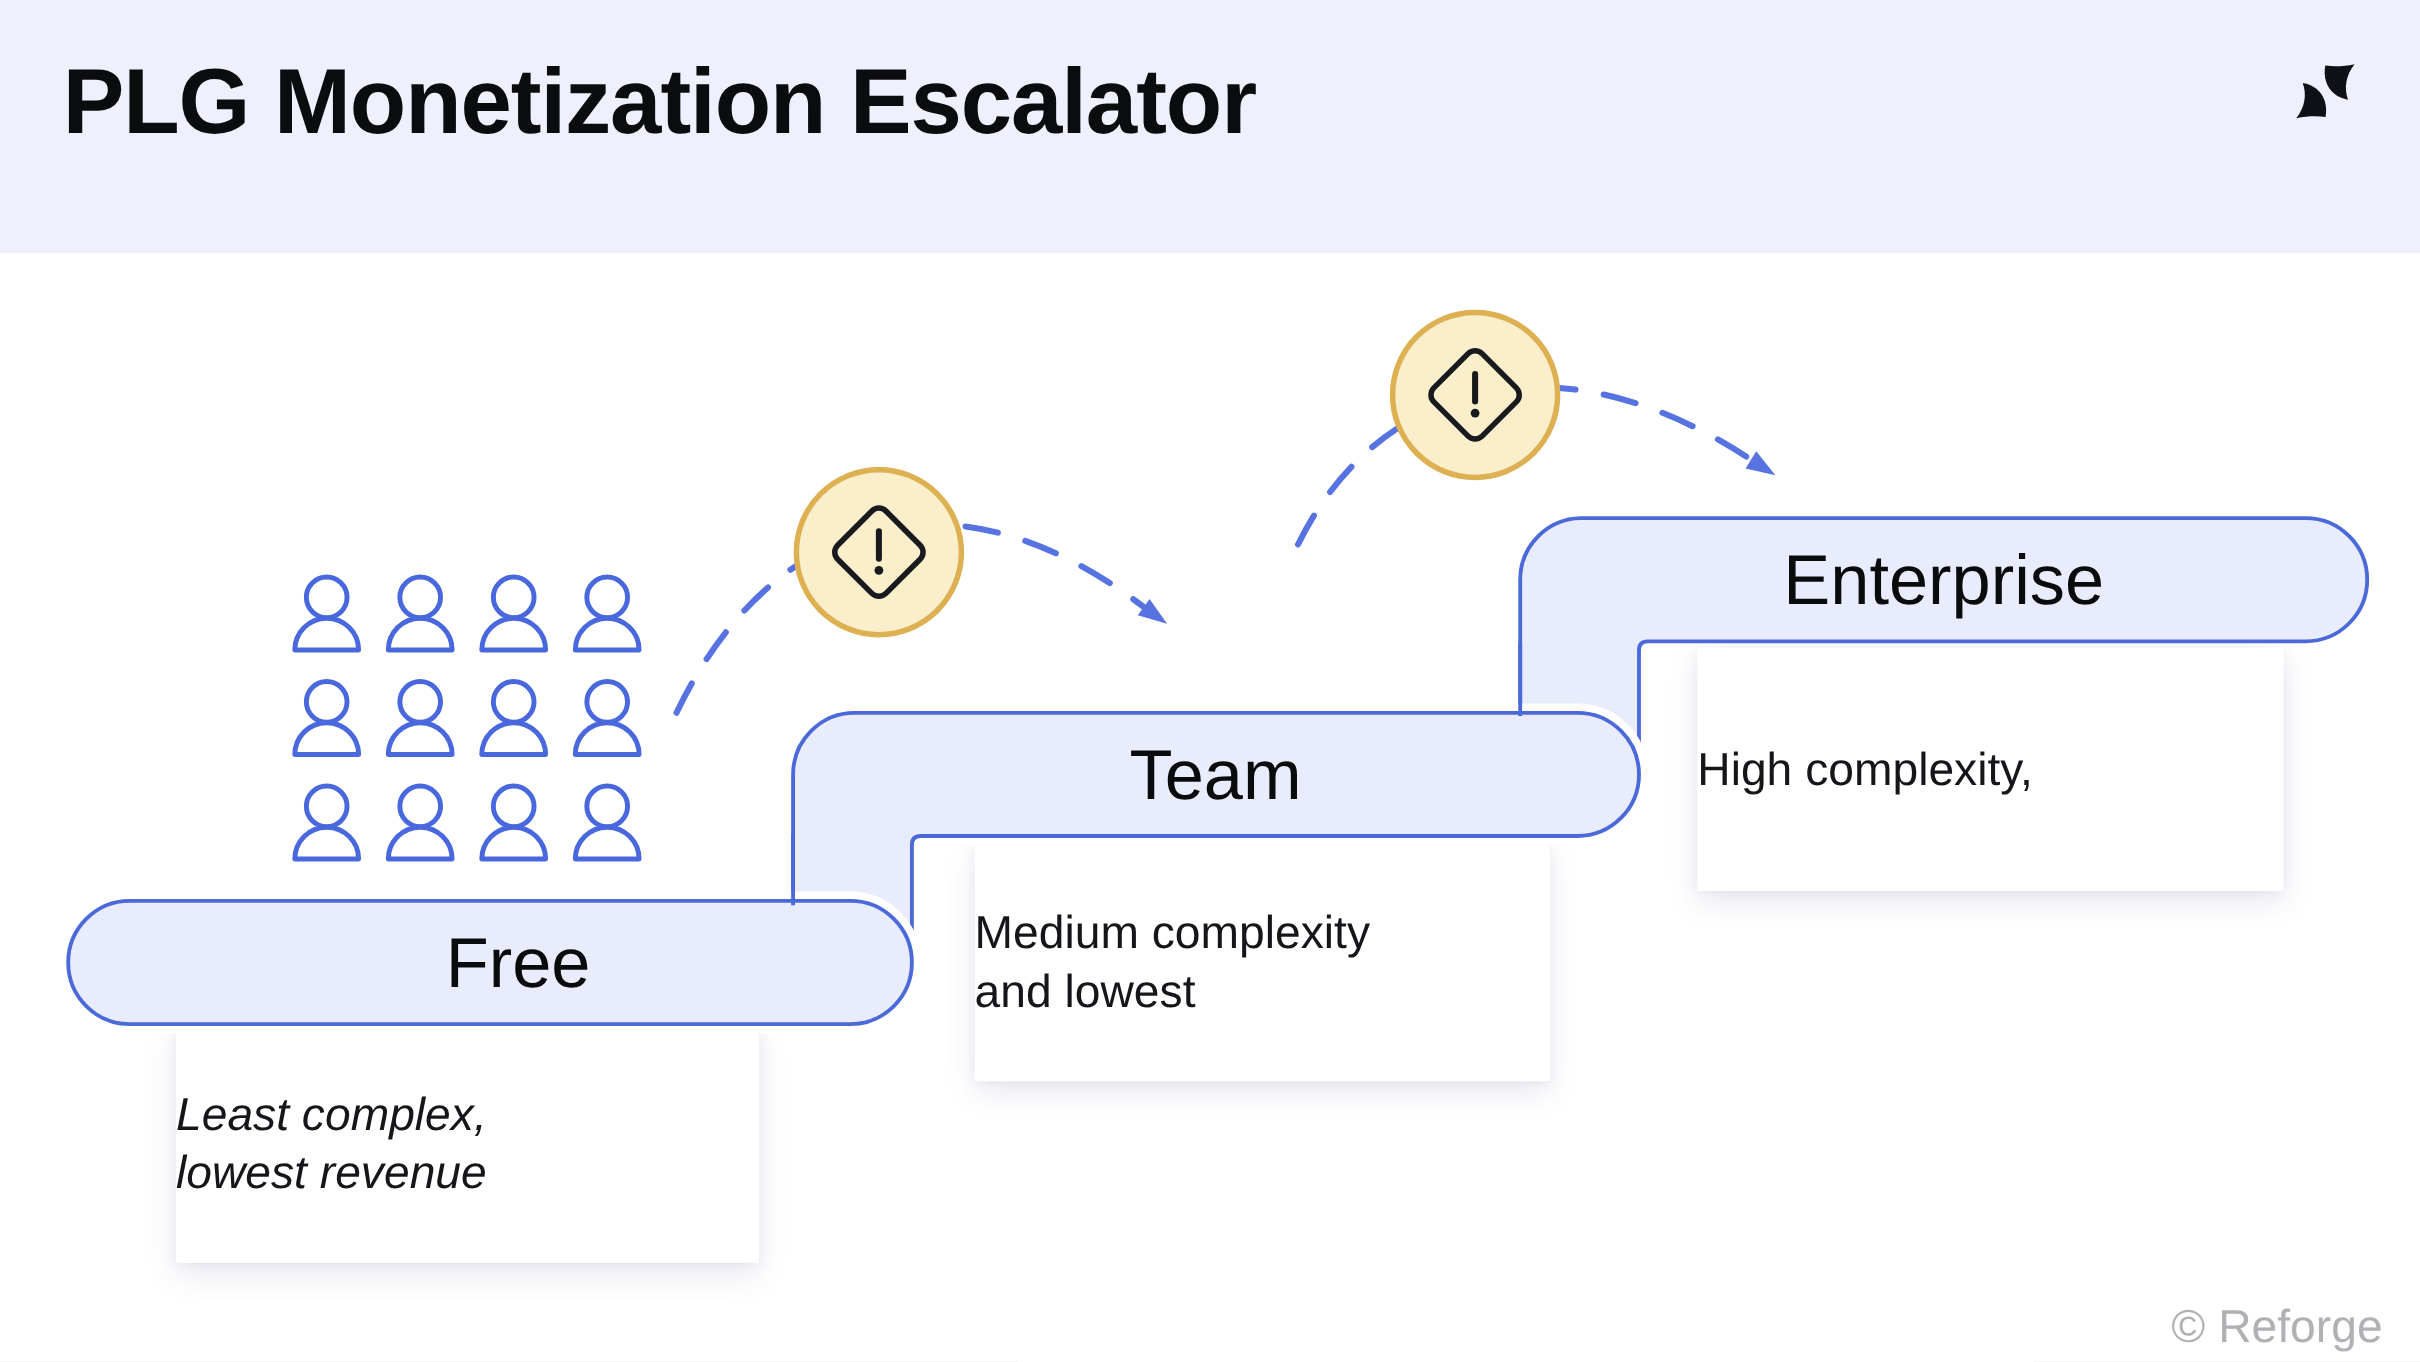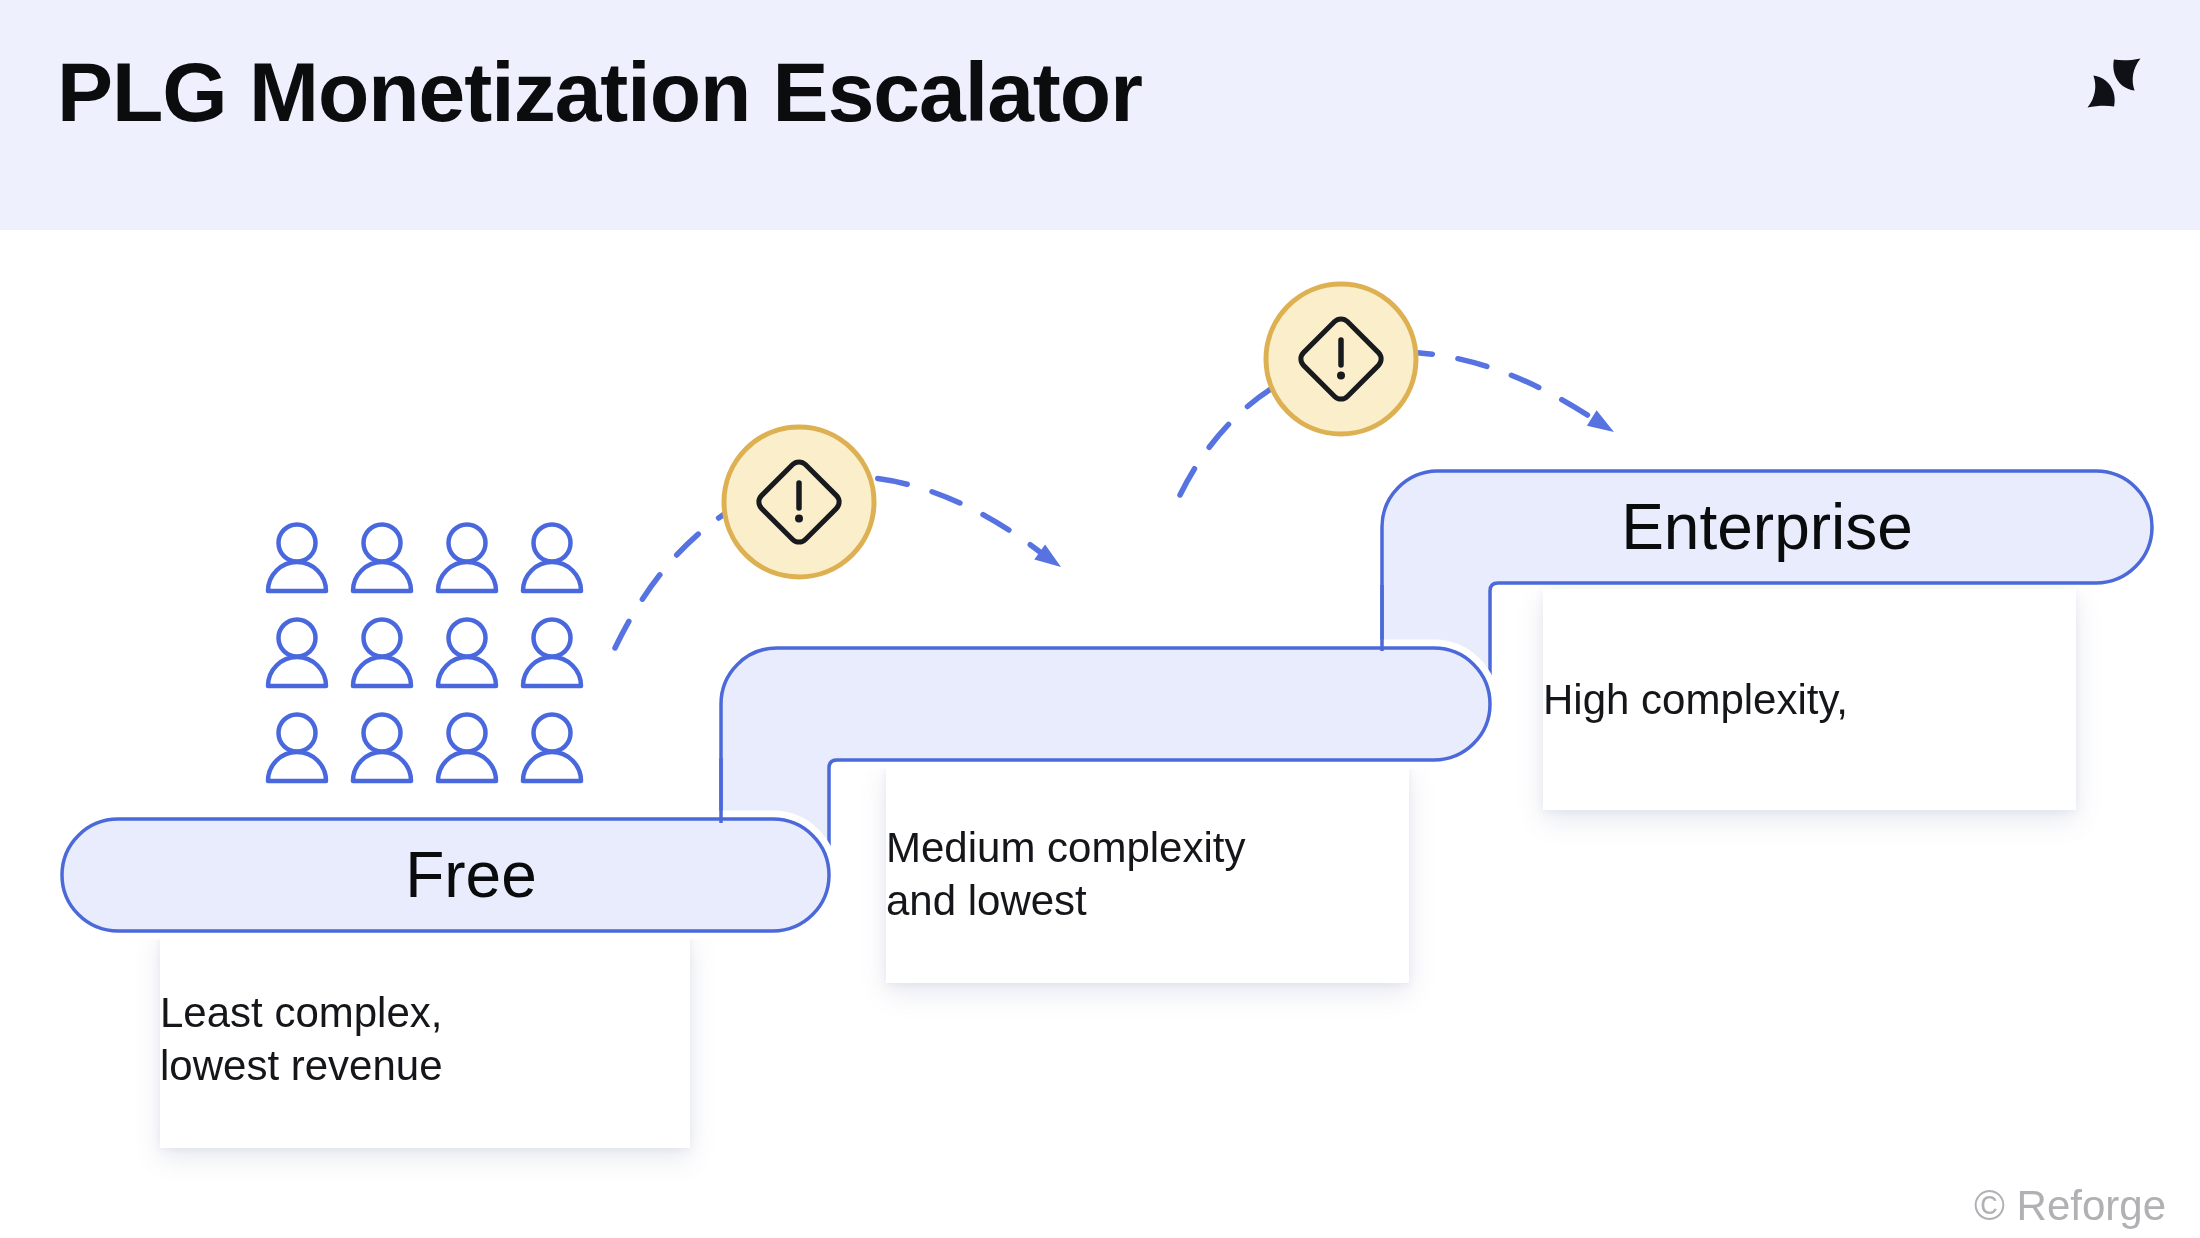--- a/index.html
+++ b/index.html
@@ -25,21 +25,21 @@
     font-size:84px; font-weight:700; letter-spacing:-1px;
     color:var(--title-text); line-height:1.1; white-space:nowrap;
   }
   .logo{ position:absolute; left:2086px; top:56px; width:56px; height:54px; }
   .card{
     position:absolute; background:#fff; z-index:2;
     box-shadow:0 10px 26px rgba(90,100,150,0.14), 0 2px 8px rgba(90,100,150,0.08);
     display:flex; flex-direction:column; align-items:flex-start; justify-content:center;
     color:var(--card-text); font-size:42px; line-height:53px; text-align:center;
   }
-  .card-free{ left:160px; top:930px; width:530px; height:218px; }
+  .card-free{ left:160px; top:930px; width:530px; height:218px;font-style:italic; }
   .card-team{ left:866px; top:765px; width:523px; height:218px;margin-left:20px; }
   .card-enterprise{ left:1543px; top:589px; width:533px; height:221px; }
   .scene{
     position:absolute; left:0; top:0; width:2200px; height:1238px;
     z-index:3; pointer-events:none;
   }
   .pill-label{
     position:absolute; z-index:4; transform:translate(-50%,-50%);
     font-size:64px; color:var(--label-text); white-space:nowrap;
   }
@@ -128,16 +128,17 @@
     </g>
     <g transform="translate(1341,359)">
       <circle r="75" fill="var(--warning-fill)" stroke="var(--warning-border)" stroke-width="5"></circle>
       <rect x="-31" y="-31" width="62" height="62" rx="9" transform="rotate(45)" fill="none" stroke="#191a1e" stroke-width="5"></rect>
       <line x1="0" y1="-19" x2="0" y2="6" stroke="#191a1e" stroke-width="5.5" stroke-linecap="round"></line>
       <circle cy="16.5" r="4" fill="#191a1e"></circle>
     </g>
   </svg>
 
   <div class="pill-label label-free">Free</div>
+  <div class="pill-label label-team">Team</div>
   <div class="pill-label label-enterprise">Enterprise</div>
 
   <div class="watermark">© Reforge</div>
 </div>
 
 </body></html>

